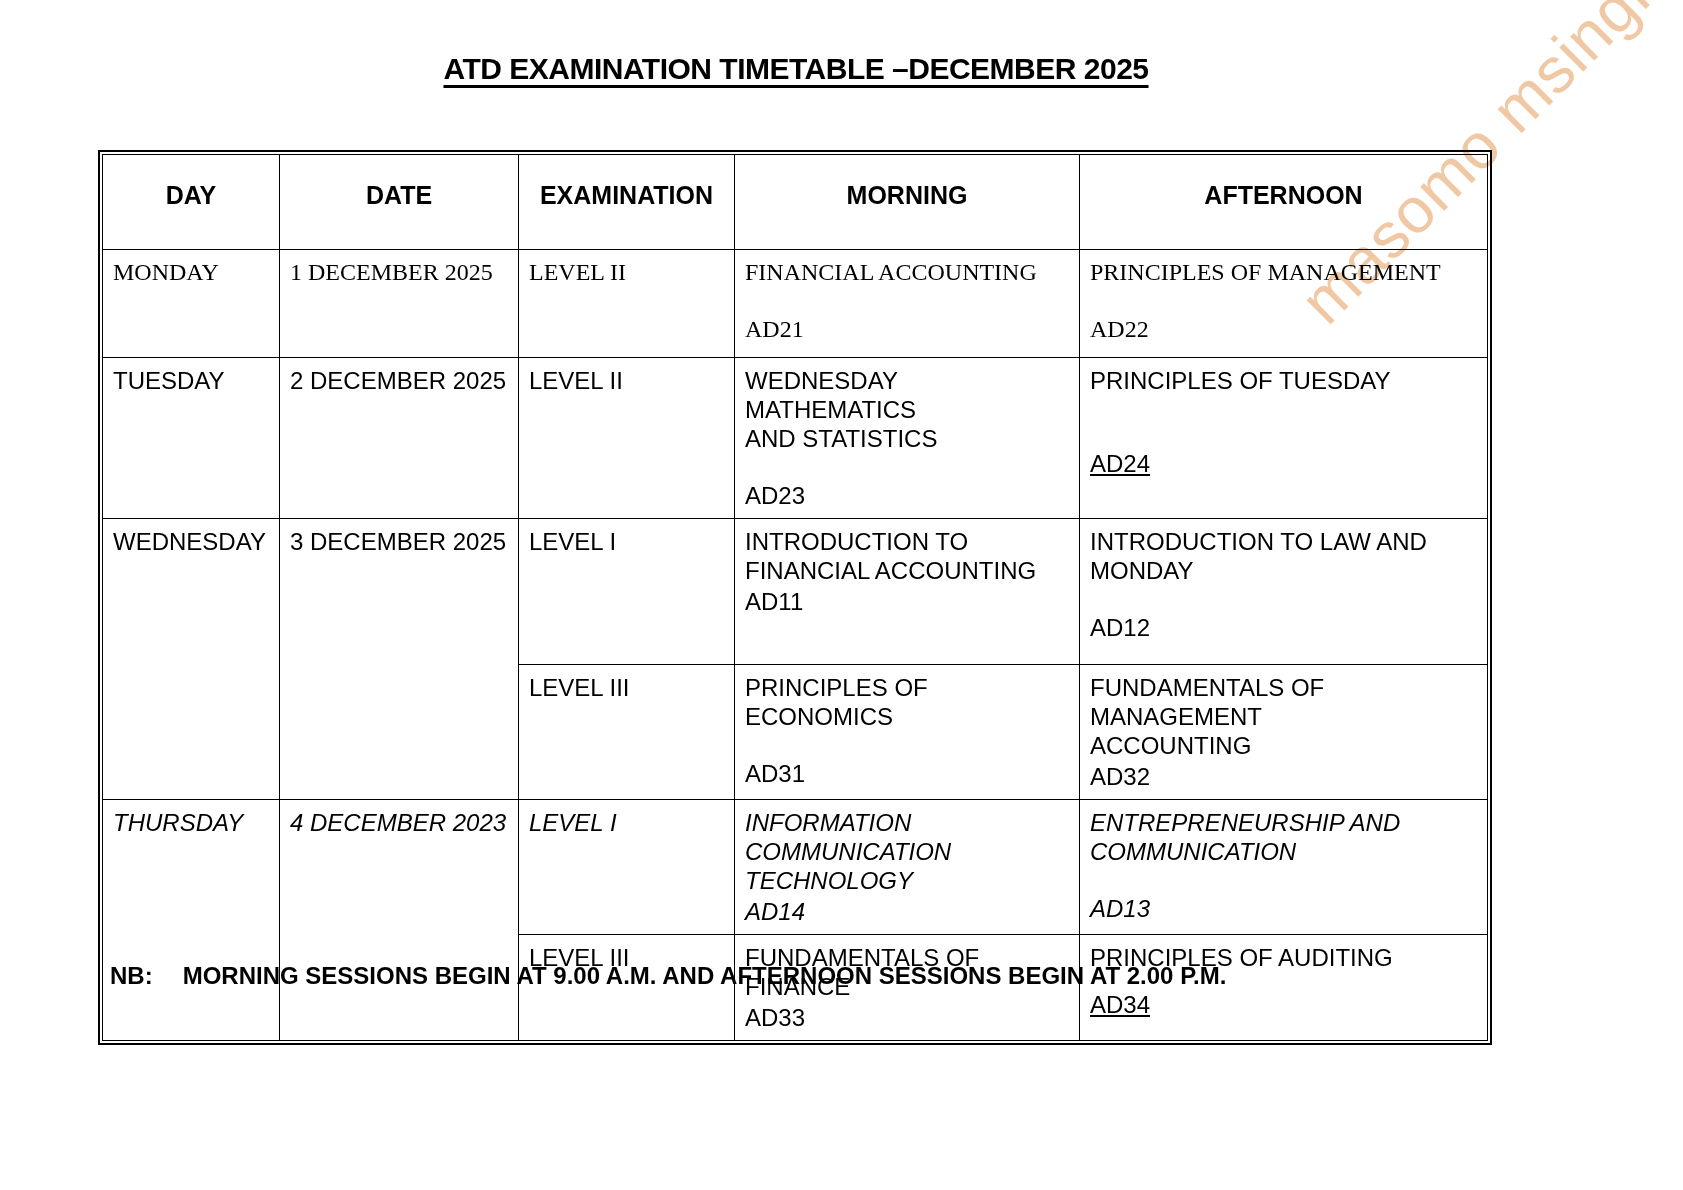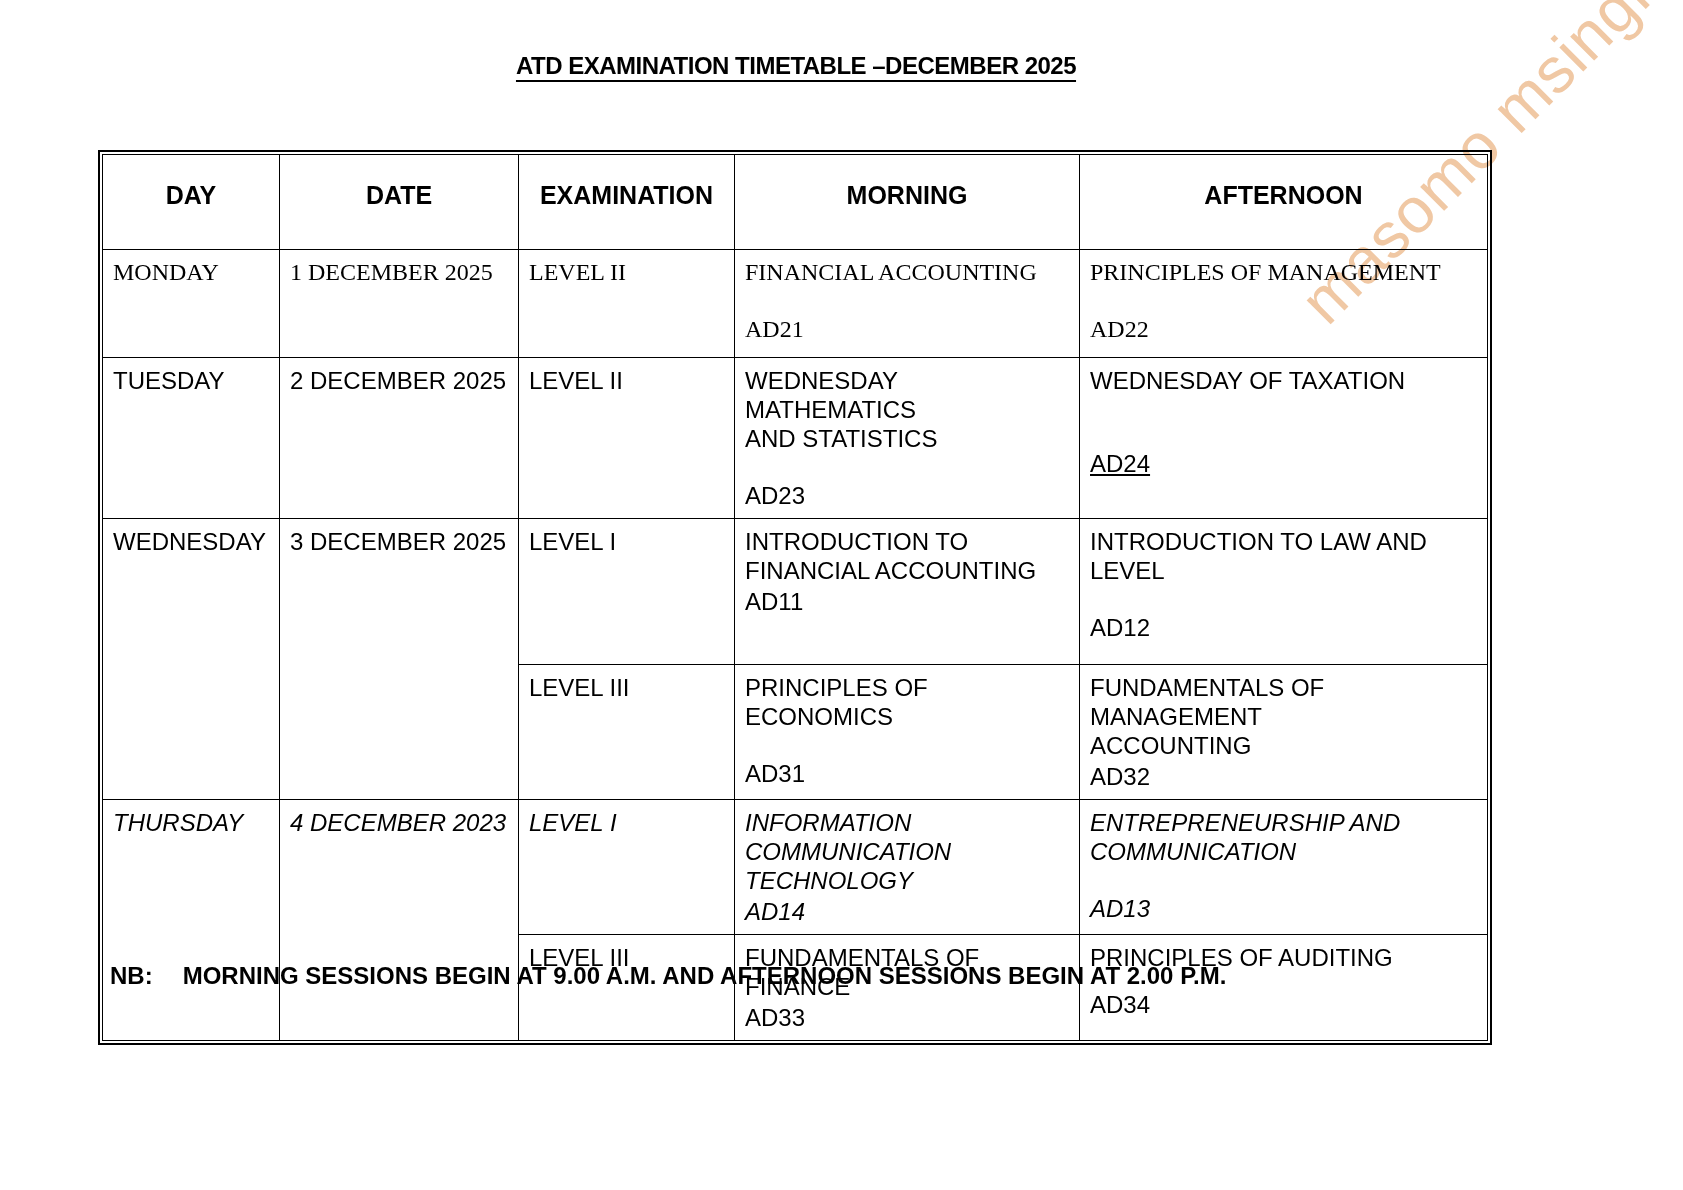--- a/index.html
+++ b/index.html
@@ -25,21 +25,21 @@
     white-space: nowrap;
     z-index: 0;
     user-select: none;
   }
 
   
   .doc-title {
     position: absolute;
     left: 100px; top: 52px; width: 1392px;
     text-align: center;
-    font-size: 24px;
+    font-size: 30px;
     font-weight: bold;
     letter-spacing: -0.5px;
     text-decoration: underline;
     text-underline-offset: 6px;
     z-index: 1;
   }
 
   
   .table-wrap {
     position: absolute;
@@ -80,21 +80,21 @@
   .r-mon  td { height: 108px; font-family: Liberation Serif, serif; }
   .r-tue  td { height: 134px; }
   .r-wed1 td { height: 146px; }
   .r-wed2 td { height: 96px; }
   .r-thu1 td { height: 132px; font-style: italic; }
   .r-thu2 td { height: 74px; }
 
   .subject { white-space: pre-line; }
   .code { display: block; }
   .gap-0 { margin-top: 2px; }
-  .gap-s { margin-top: 18px; }
+  .gap-s { margin-top: 18px; text-decoration: underline; }
   .gap-1 { margin-top: 28px; }
   .gap-2 { margin-top: 54px; text-decoration: underline; }
 
   
   .nb-line {
     position: absolute;
     left: 110px; top: 962px;
     display: flex;
     font-size: 24px;
     font-weight: bold;
@@ -146,37 +146,37 @@
       <tr class="r-tue">
         <td>TUESDAY</td>
         <td>2 DECEMBER 2025</td>
         <td>LEVEL II</td>
         <td>
           <div class="subject">WEDNESDAY MATHEMATICS
 AND STATISTICS</div>
           <span class="code gap-1">AD23</span>
         </td>
         <td>
-          <div class="subject">WEDNESDAY OF TAXATION</div>
+          <div class="subject">PRINCIPLES OF TUESDAY</div>
           <span class="code gap-2">AD24</span>
         </td>
       </tr>
 
       <tr class="r-wed1">
         <td rowspan="2">WEDNESDAY</td>
         <td rowspan="2">3 DECEMBER 2025</td>
         <td>LEVEL I</td>
         <td>
           <div class="subject">INTRODUCTION TO
 FINANCIAL ACCOUNTING</div>
           <span class="code gap-0">AD11</span>
         </td>
         <td>
           <div class="subject">INTRODUCTION TO LAW AND
-LEVEL</div>
+MONDAY</div>
           <span class="code gap-1">AD12</span>
         </td>
       </tr>
 
       <tr class="r-wed2">
         <td>LEVEL III</td>
         <td>
           <div class="subject">PRINCIPLES OF ECONOMICS</div>
           <span class="code gap-1">AD31</span>
         </td>

